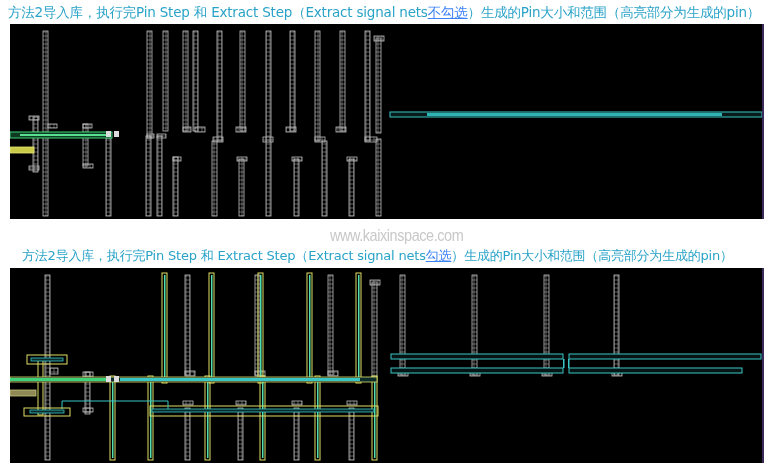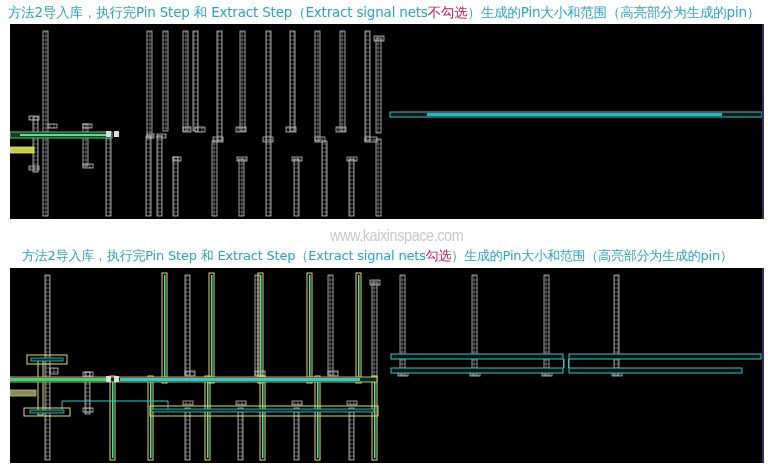--- a/index.html
+++ b/index.html
@@ -1,18 +1,18 @@
 <!DOCTYPE html>
 <html><head>
 <meta charset="utf-8">
 <style>
   html,body{margin:0;padding:0;background:#ffffff;}
   body{width:768px;height:465px;position:relative;overflow:hidden;font-family:"DejaVu Sans","Liberation Sans",sans-serif;}
   .caption{position:absolute;left:0;width:768px;height:20px;font-size:13.5px;line-height:20px;color:#2aa3c8;white-space:nowrap;letter-spacing:-0.2px;}
-  .caption .hl{color:#be185d;}
+  .caption .hl{color:#3b82f6;text-decoration:underline;}
   .cap1{top:2px;left:8px;}
   .cap2{top:246px;left:22px;font-size:13px;}
   .watermark{position:absolute;top:226px;left:330px;font-size:17px;color:#c8c8c8;font-family:"Liberation Sans",sans-serif;letter-spacing:-0.5px;transform:scaleX(0.85);transform-origin:left;}
   .panel{position:absolute;background:#000;}
   .panel1{left:10px;top:24px;width:752px;height:195px;border-right:2px solid #3a2a5a;}
   .panel2{left:10px;top:268px;width:752px;height:195px;border-right:2px solid #3a2a5a;}
   svg{display:block;}
 </style>
 </head>
 <body>

